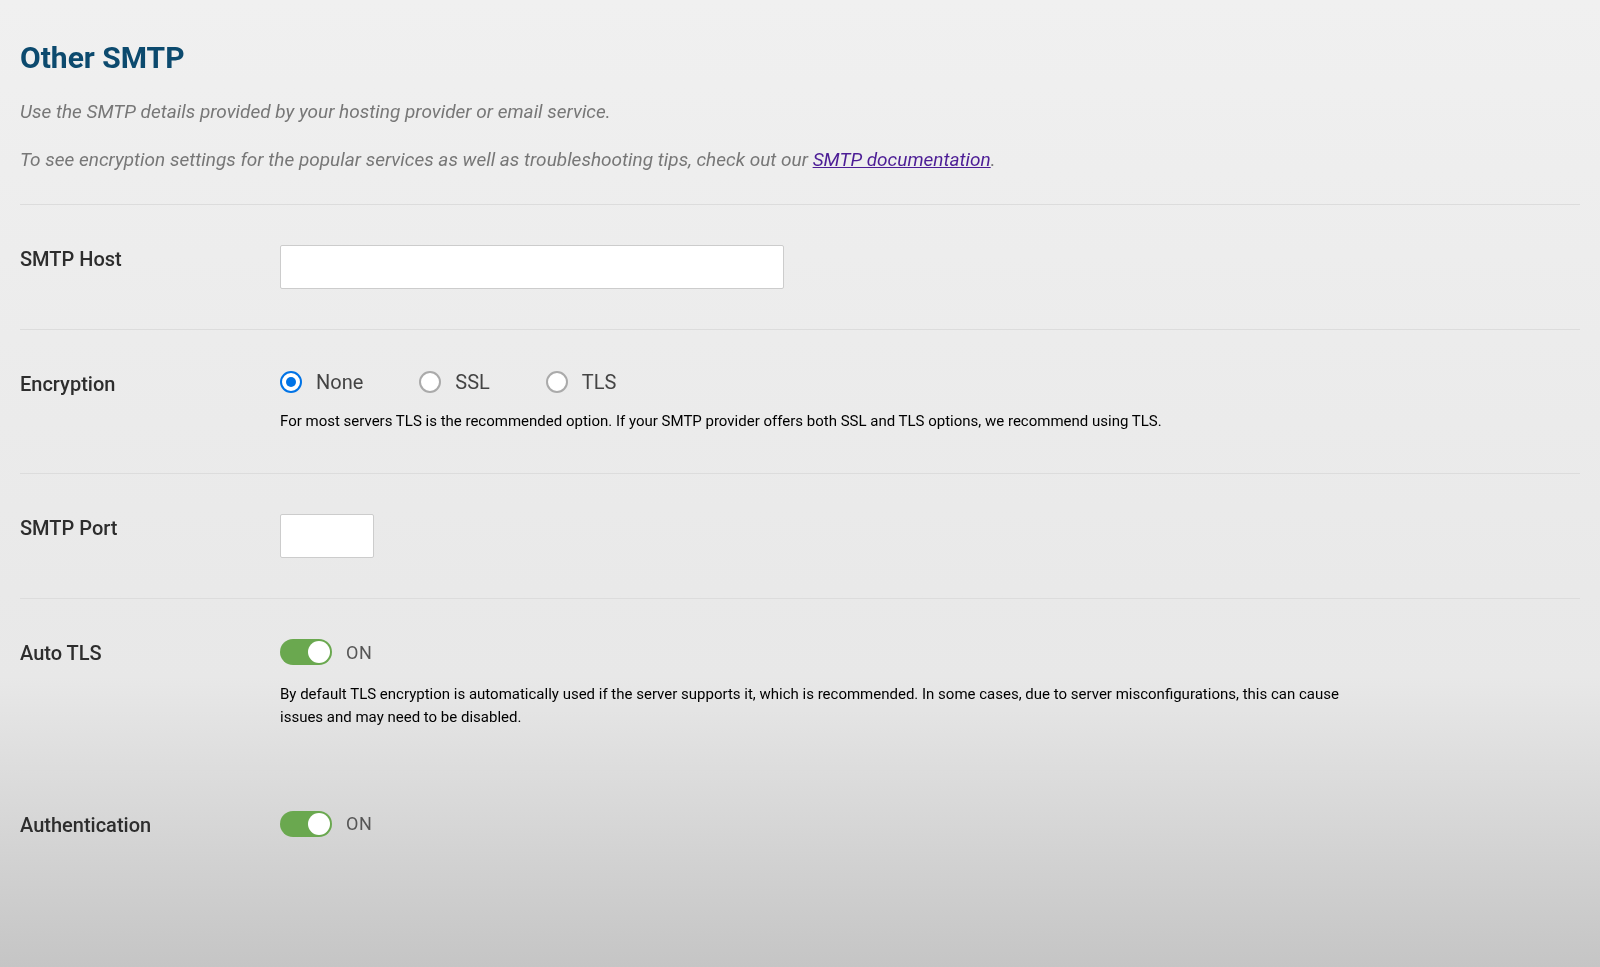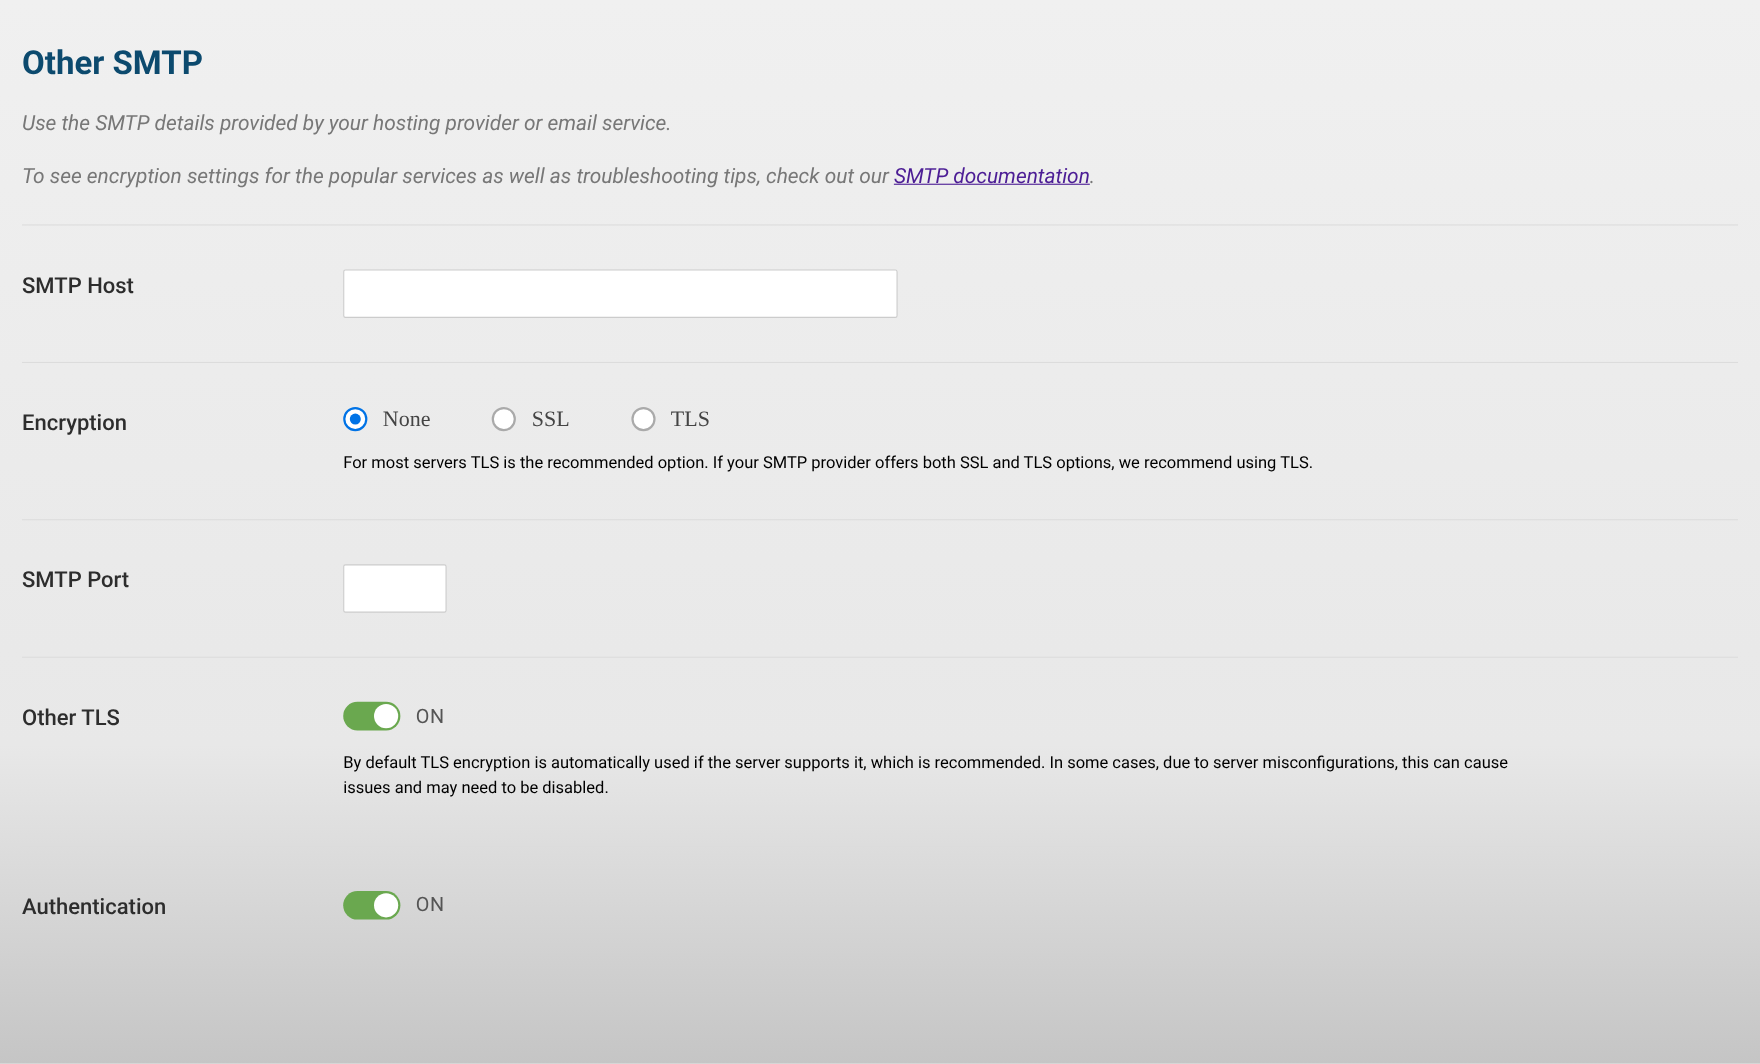--- a/index.html
+++ b/index.html
@@ -36,21 +36,20 @@
     }
     .divider-top {
       border-top: 1px solid #dcdcdc;
       margin-top: 28px;
     }
     .form-row {
       display: flex;
       align-items: flex-start;
       border-bottom: 1px solid #dcdcdc;
       padding: 40px 0;
-      gap: 32px;
     }
     .form-row.no-border {
       border-bottom: none;
     }
     .form-label {
       width: 260px;
       flex-shrink: 0;
       font-size: 20px;
       color: #2d2d2d;
       font-weight: 500;
@@ -69,21 +68,20 @@
       padding: 0 10px;
     }
     input[type="text"].text-input.narrow {
       width: 94px;
     }
     .radio-group {
       display: flex;
       gap: 56px;
       align-items: center;
       margin-bottom: 16px;
-      font-family: Liberation Serif, serif;
     }
     .radio-item {
       display: flex;
       align-items: center;
       gap: 14px;
       cursor: pointer;
     }
     .radio-circle {
       width: 22px;
       height: 22px;
@@ -196,21 +194,21 @@
   </div>
 
   <div class="form-row">
     <div class="form-label">SMTP Port</div>
     <div class="form-control-col">
       <input type="text" class="text-input narrow" value="" style="">
     </div>
   </div>
 
   <div class="form-row">
-    <div class="form-label">Other TLS</div>
+    <div class="form-label">Auto TLS</div>
     <div class="form-control-col">
       <div class="toggle-row">
         <div class="toggle on">
           <div class="toggle-knob"></div>
         </div>
         <span class="toggle-state">ON</span>
       </div>
       <p class="help-text">By default TLS encryption is automatically used if the server supports it, which is recommended. In some cases, due to server misconfigurations, this can cause issues and may need to be disabled.</p>
     </div>
   </div>

